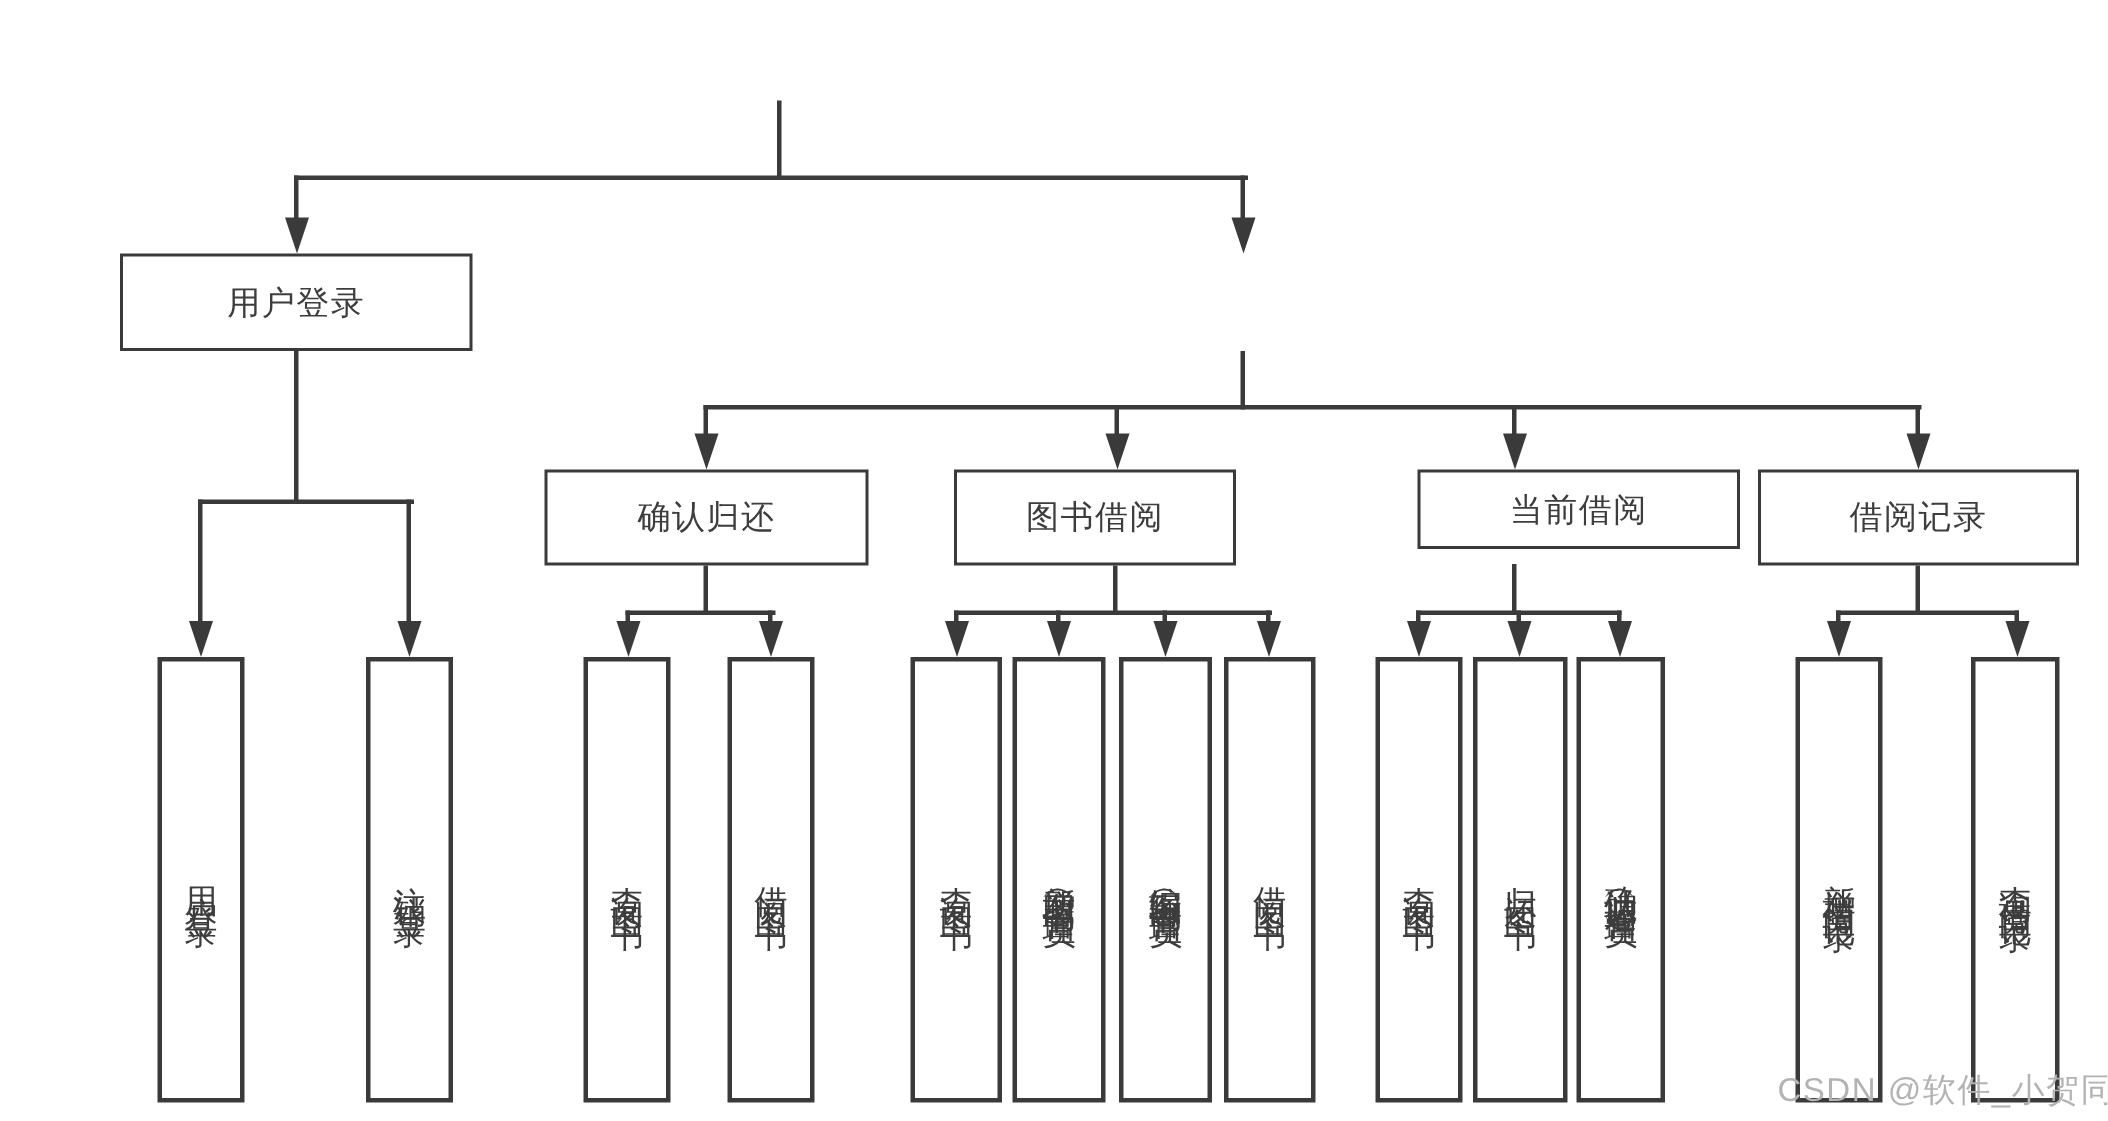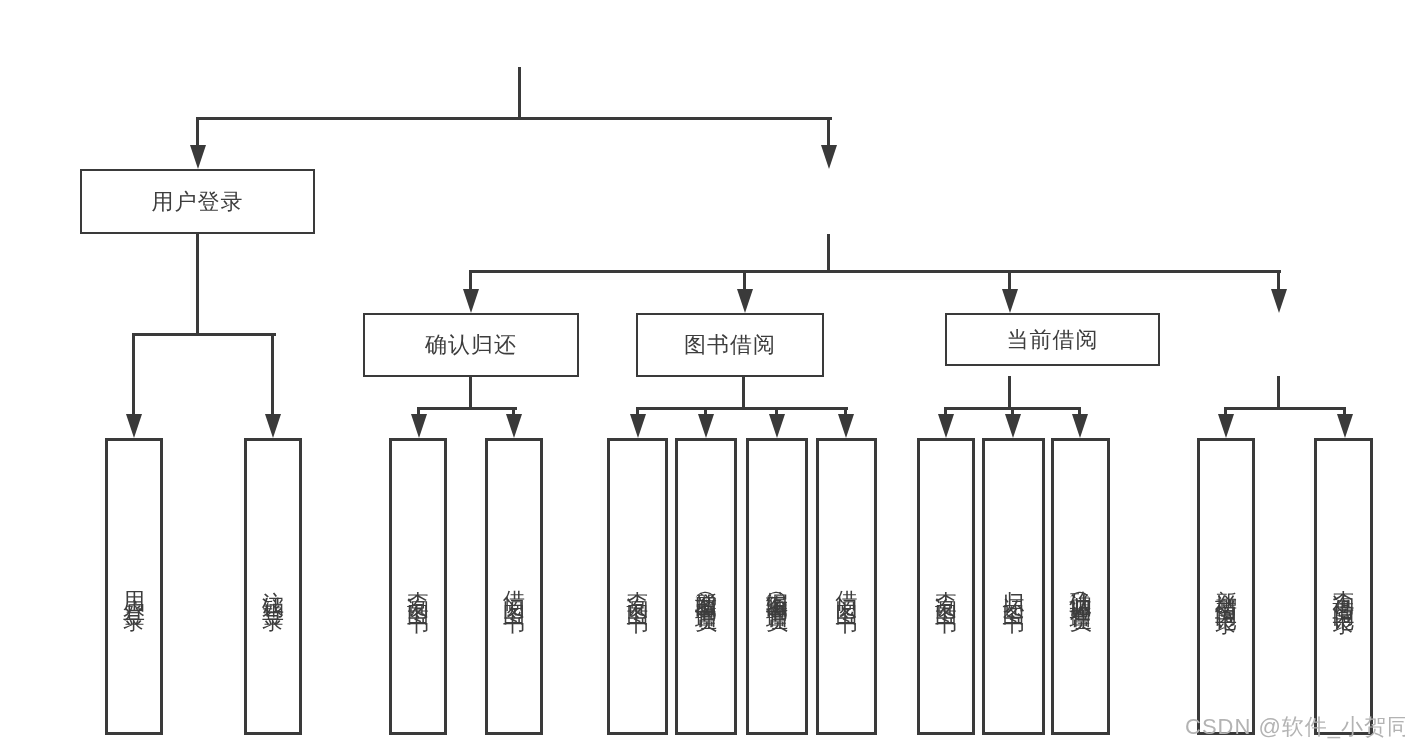--- a/index.html
+++ b/index.html
@@ -94,20 +94,23 @@
 
   <div class="hbox" style="left:363px;top:313px;width:216px;height:64px;">
     <span>确认归还</span>
   </div>
   <div class="hbox" style="left:636px;top:313px;width:188px;height:64px;">
     <span>图书借阅</span>
   </div>
   <div class="hbox" style="left:945px;top:313px;width:215px;height:53px;">
     <span>当前借阅</span>
   </div>
+  <div class="hbox" style="left:1172px;top:313px;width:214px;height:64px;">
+    <span>借阅记录</span>
+  </div>
 
   <div class="vline" style="left:469px;top:376px;height:34px;"></div>
   <div class="hline" style="left:417px;top:407px;width:100px;"></div>
   <div class="vline" style="left:417px;top:407px;height:11px;"></div>
   <div class="arrow" style="left:411px;top:414px;"></div>
   <div class="vline" style="left:512px;top:407px;height:11px;"></div>
   <div class="arrow" style="left:506px;top:414px;"></div>
 
   <div class="vline" style="left:742px;top:376px;height:34px;"></div>
   <div class="hline" style="left:636px;top:407px;width:212px;"></div>

